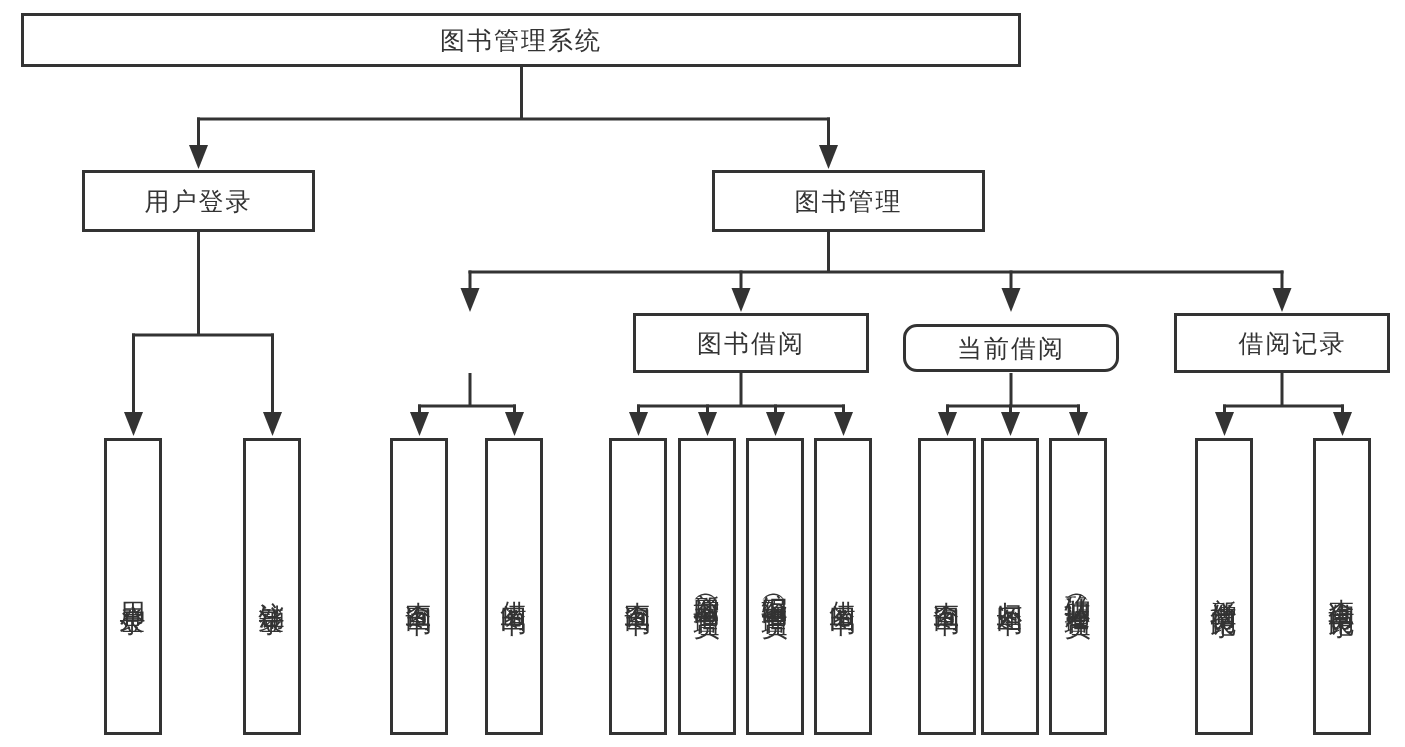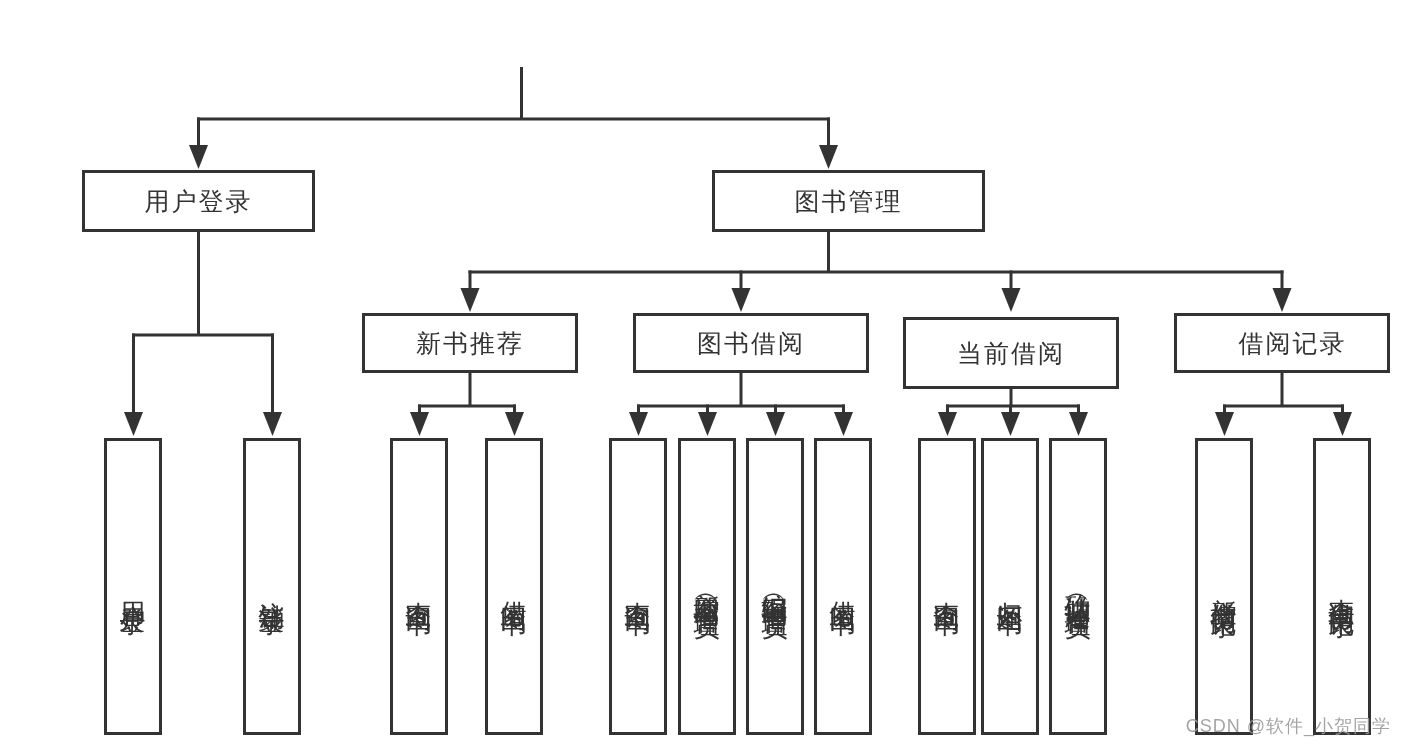--- a/index.html
+++ b/index.html
@@ -123,42 +123,41 @@
     <g stroke="#333333" stroke-width="3" fill="#333333">
       <line x1="1282" y1="373" x2="1282" y2="406"></line>
       <line x1="1223" y1="406" x2="1344" y2="406"></line>
       <line x1="1224.5" y1="404.5" x2="1224.5" y2="415"></line>
       <polygon points="1215,412 1234,412 1224.5,436" stroke="none"></polygon>
       <line x1="1342.5" y1="404.5" x2="1342.5" y2="415"></line>
       <polygon points="1333,412 1352,412 1342.5,436" stroke="none"></polygon>
     </g>
   </svg>
 
+  <div class="box hbox" style="left:21px; top:13px; width:1000px; height:54px;">图书管理系统</div>
 
   <div class="box hbox" style="left:82px; top:170px; width:233px; height:62px;">用户登录</div>
   <div class="box hbox" style="left:712px; top:170px; width:273px; height:62px;">图书管理</div>
 
-  <div class="box hbox" style="left:362px; top:313px; width:216px; height:60px;">新书推荐</div>
   <div class="box hbox" style="left:633px; top:313px; width:236px; height:60px;">图书借阅</div>
-  <div class="box hbox" style="left:903px; top:317px; width:216px; height:72px;">当前借阅</div>
+  <div class="box hbox" style="left:903px; top:324px; width:216px; height:48px;border-radius:14px;">当前借阅</div>
   <div class="box hbox" style="left:1174px; top:313px; width:216px; height:60px;padding-left:21px;">借阅记录</div>
 
   <div class="box vbox" style="left:104px; top:438px; width:58px; height:297px;">用户登录</div>
   <div class="box vbox" style="left:243px; top:438px; width:58px; height:297px;">注销登录</div>
 
   <div class="box vbox" style="left:390px; top:438px; width:58px; height:297px;">查询图书</div>
   <div class="box vbox" style="left:485px; top:438px; width:58px; height:297px;">借阅图书</div>
 
   <div class="box vbox" style="left:609px; top:438px; width:58px; height:297px;">查询图书</div>
   <div class="box vbox" style="left:678px; top:438px; width:58px; height:297px;">新增图书（管理员）</div>
   <div class="box vbox" style="left:746px; top:438px; width:58px; height:297px;">编辑图书（管理员）</div>
   <div class="box vbox" style="left:814px; top:438px; width:58px; height:297px;">借阅图书</div>
 
   <div class="box vbox" style="left:918px; top:438px; width:58px; height:297px;">查询图书</div>
   <div class="box vbox" style="left:981px; top:438px; width:58px; height:297px;">归还图书</div>
   <div class="box vbox" style="left:1049px; top:438px; width:58px; height:297px;">确认归还（管理员）</div>
 
   <div class="box vbox" style="left:1195px; top:438px; width:58px; height:297px;">新增借阅记录</div>
   <div class="box vbox" style="left:1313px; top:438px; width:58px; height:297px;">查询借阅记录</div>
 
-  <div class="watermark">CSDN @软件_小贺同学</div>
 
 </div>
 
 </body></html>

